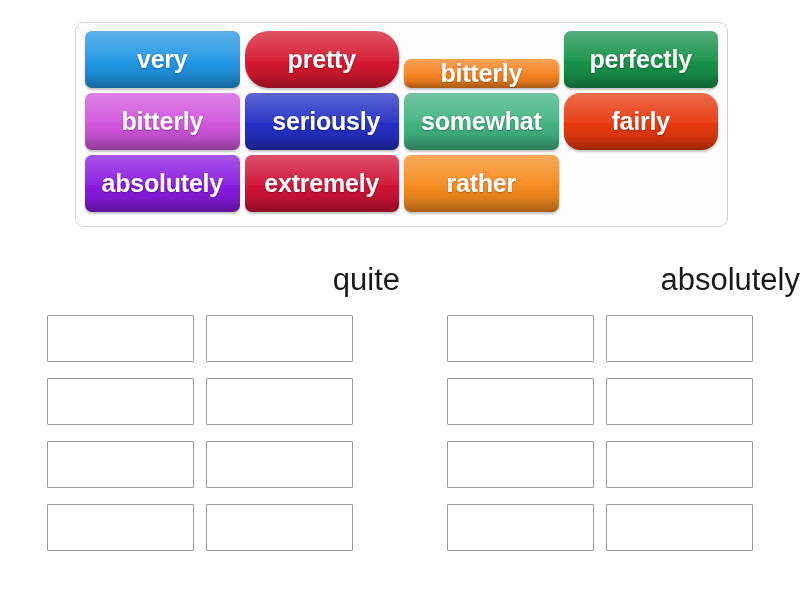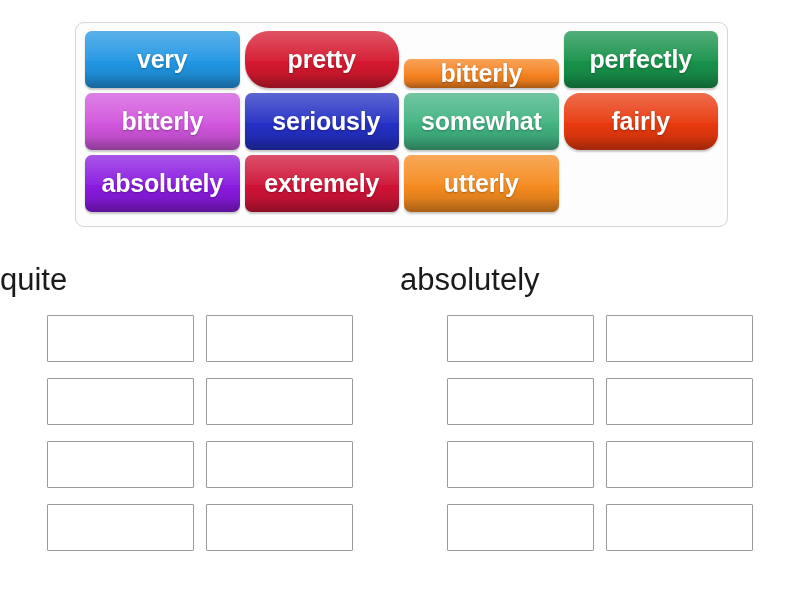--- a/index.html
+++ b/index.html
@@ -70,21 +70,21 @@
     width: 800px;
   }
   .group-row {
     display: flex;
     width: 800px;
   }
   .group {
     width: 400px;
   }
   .group-heading {
-    text-align: left;
+    text-align: right;
     font-size: 31px;
     font-weight: normal;
     color: #1a1a1a;
     line-height: 1;
     padding: 12px 0 20px 0;
     margin: 0;
   }
   .dropzone-grid {
     display: grid;
     grid-template-columns: repeat(2, 147px);
@@ -129,21 +129,21 @@
         <div class="tile" style="background: linear-gradient(rgb(232, 57, 13) 0%, rgb(232, 57, 13) 55%, rgb(190, 47, 11) 100%); border-radius: 16px;">
           <span class="tile-label">fairly</span>
         </div>
         <div class="tile" style="background: linear-gradient(rgb(138, 26, 224) 0%, rgb(138, 26, 224) 55%, rgb(113, 21, 184) 100%);">
           <span class="tile-label">absolutely</span>
         </div>
         <div class="tile" style="background: linear-gradient(rgb(207, 19, 54) 0%, rgb(207, 19, 54) 55%, rgb(170, 16, 44) 100%);">
           <span class="tile-label">extremely</span>
         </div>
         <div class="tile" style="background: linear-gradient(rgb(245, 139, 31) 0%, rgb(245, 139, 31) 55%, rgb(201, 114, 25) 100%);">
-          <span class="tile-label">utterly</span>
+          <span class="tile-label">rather</span>
         </div>
       </div>
   </div>
 
   <div class="groups">
     <div class="group-row">
         <div class="group">
           <div class="group-heading">quite</div>
           <div class="dropzone-grid">
             <div class="dropzone"></div>

